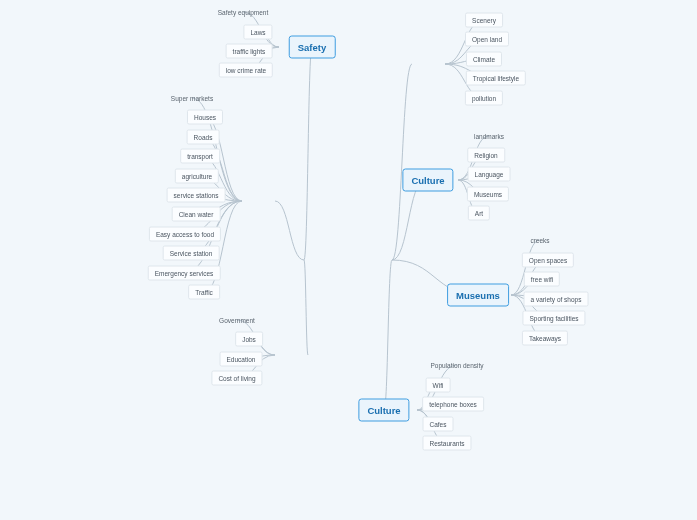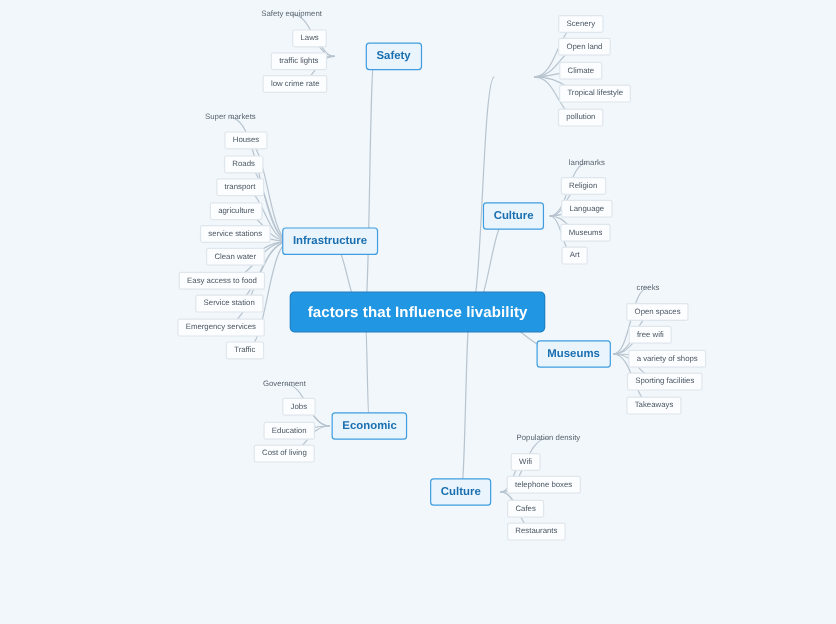--- a/index.html
+++ b/index.html
@@ -108,22 +108,21 @@
       <path d="M 242 201 C 222.5 201, 222.5 137, 203 137" fill="none" stroke="#b7c4cf" stroke-width="1"></path>
       <path d="M 242 201 C 221 201, 221 156, 200 156" fill="none" stroke="#b7c4cf" stroke-width="1"></path>
       <path d="M 242 201 C 219.5 201, 219.5 176, 197 176" fill="none" stroke="#b7c4cf" stroke-width="1"></path>
       <path d="M 242 201 C 219 201, 219 195, 196 195" fill="none" stroke="#b7c4cf" stroke-width="1"></path>
       <path d="M 242 201 C 219 201, 219 214, 196 214" fill="none" stroke="#b7c4cf" stroke-width="1"></path>
       <path d="M 242 201 C 213.5 201, 213.5 234, 185 234" fill="none" stroke="#b7c4cf" stroke-width="1"></path>
       <path d="M 242 201 C 216.5 201, 216.5 253, 191 253" fill="none" stroke="#b7c4cf" stroke-width="1"></path>
       <path d="M 242 201 C 213 201, 213 273, 184 273" fill="none" stroke="#b7c4cf" stroke-width="1"></path>
       <path d="M 242 201 C 223 201, 223 292, 204 292" fill="none" stroke="#b7c4cf" stroke-width="1"></path>
     </svg>
-<div class="node root" style="left: 348px; top: 260px;">factors that Influence livability</div>
-    <div class="node branch" style="left: 328px; top: 47px;">Safety</div>
+    <div class="node branch" style="left: 312px; top: 47px;">Safety</div>
     <div class="node leaf plain" style="left: 243px; top: 12px;">Safety equipment</div>
     <div class="node leaf" style="left: 258px; top: 32px;">Laws</div>
     <div class="node leaf" style="left: 249px; top: 51px;">traffic lights</div>
     <div class="node leaf" style="left: 246px; top: 70px;">low crime rate</div>
     <div class="node leaf" style="left: 484px; top: 20px;">Scenery</div>
     <div class="node leaf" style="left: 487px; top: 39px;">Open land</div>
     <div class="node leaf" style="left: 484px; top: 59px;">Climate</div>
     <div class="node leaf" style="left: 496px; top: 78px;">Tropical lifestyle</div>
     <div class="node leaf" style="left: 484px; top: 98px;">pollution</div>
     <div class="node branch" style="left: 428px; top: 180px;">Culture</div>
@@ -138,26 +137,24 @@
     <div class="node leaf" style="left: 542px; top: 279px;">free wifi</div>
     <div class="node leaf" style="left: 556px; top: 299px;">a variety of shops</div>
     <div class="node leaf" style="left: 554px; top: 318px;">Sporting facilities</div>
     <div class="node leaf" style="left: 545px; top: 338px;">Takeaways</div>
     <div class="node branch" style="left: 384px; top: 410px;">Culture</div>
     <div class="node leaf plain" style="left: 457px; top: 365px;">Population density</div>
     <div class="node leaf" style="left: 438px; top: 385px;">Wifi</div>
     <div class="node leaf" style="left: 453px; top: 404px;">telephone boxes</div>
     <div class="node leaf" style="left: 438px; top: 424px;">Cafes</div>
     <div class="node leaf" style="left: 447px; top: 443px;">Restaurants</div>
-    <div class="node branch" style="left: 308px; top: 355px;">Economic</div>
     <div class="node leaf plain" style="left: 237px; top: 320px;">Government</div>
     <div class="node leaf" style="left: 249px; top: 339px;">Jobs</div>
     <div class="node leaf" style="left: 241px; top: 359px;">Education</div>
     <div class="node leaf" style="left: 237px; top: 378px;">Cost of living</div>
-    <div class="node branch" style="left: 275px; top: 201px;">Infrastructure</div>
     <div class="node leaf plain" style="left: 192px; top: 98px;">Super markets</div>
     <div class="node leaf" style="left: 205px; top: 117px;">Houses</div>
     <div class="node leaf" style="left: 203px; top: 137px;">Roads</div>
     <div class="node leaf" style="left: 200px; top: 156px;">transport</div>
     <div class="node leaf" style="left: 197px; top: 176px;">agriculture</div>
     <div class="node leaf" style="left: 196px; top: 195px;">service stations</div>
     <div class="node leaf" style="left: 196px; top: 214px;">Clean water</div>
     <div class="node leaf" style="left: 185px; top: 234px;">Easy access to food</div>
     <div class="node leaf" style="left: 191px; top: 253px;">Service station</div>
     <div class="node leaf" style="left: 184px; top: 273px;">Emergency services</div>

